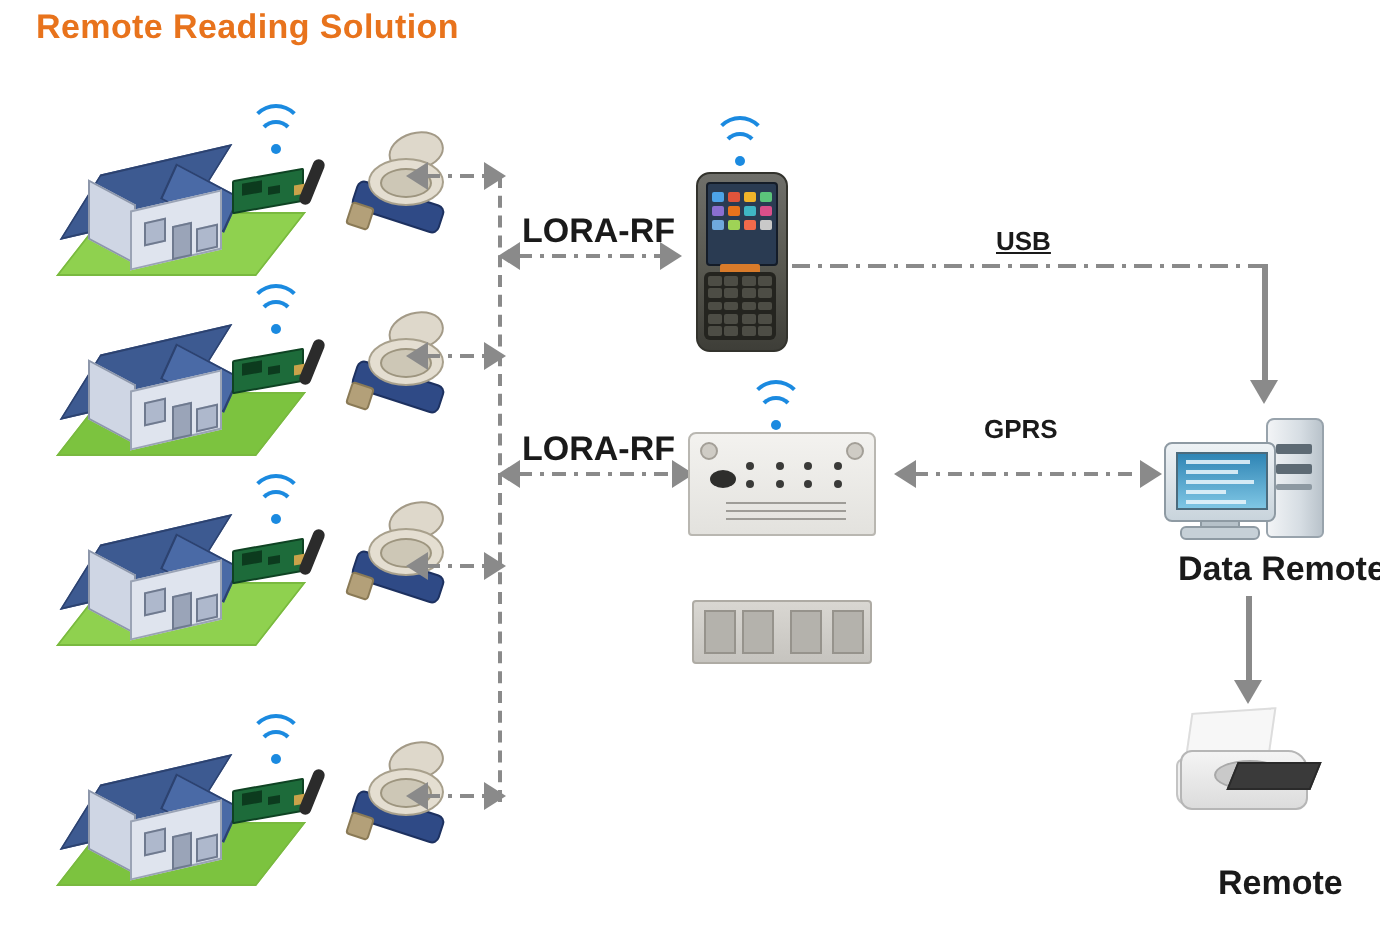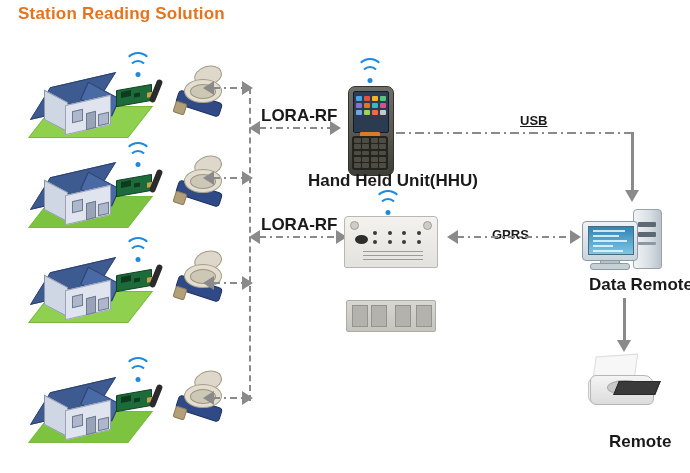--- a/index.html
+++ b/index.html
@@ -323,21 +323,21 @@
   .prn-left{
     position:absolute;left:0px;top:24px;width:20px;height:22px;
     background:#efefef;border:1px solid #c4c4c4;border-radius:4px 0 4px 6px;
   }
 </style>
 </head>
 <body>
 
 <div id="stage">
 
-  <div class="abs title">Station Reading Solution</div>
+  <div class="abs title">Remote Reading Solution</div>
 
   <div class="abs node" style="left:28px;top:58px;">
     <div class="house">
       <div class="lawn"></div>
       <div class="roof-main"></div>
       <div class="roof-side"></div>
       <div class="h-left"></div>
       <div class="h-front"></div>
       <div class="win" style="left:44px;top:30px;"></div>
       <div class="win" style="left:70px;top:33px;"></div>
@@ -537,23 +537,22 @@
       <b></b>
         <b></b>
         <b></b>
         <b></b>
       <b></b>
         <b></b>
         <b></b>
         <b></b>
     </div>
   </div>
-  <div class="abs lbl" style="left:308px;top:171px;">Hand Held Unit(HHU)</div>
-
-  <div class="abs lbl big" style="left:520px;top:113px;text-decoration:underline;">USB</div>
+
+  <div class="abs lbl big" style="left:498px;top:113px;text-decoration:underline;">USB</div>
   <div class="hrun" style="left:396px;top:132px;width:236px;"></div>
   <div class="varrow" style="left:625px;top:132px;height:70px;">
     <div class="stem"></div>
     <div class="head"></div>
   </div>
 
   <div class="wifi abs" style="left:374px;top:198px;">
     <span class="a1"></span>
       <span class="a2"></span>
       <span class="a3"></span>
@@ -576,21 +575,21 @@
       <div class="dc-txt"></div>
     </div>
     <div class="dc-bot">
       <div class="dc-term" style="left:5px;"></div>
       <div class="dc-term" style="left:24px;"></div>
       <div class="dc-term" style="left:48px;"></div>
       <div class="dc-term" style="left:69px;"></div>
     </div>
   </div>
 
-  <div class="abs lbl big" style="left:492px;top:227px;">GPRS</div>
+  <div class="abs lbl big" style="left:492px;top:207px;">GPRS</div>
   <div class="harrow" style="left:447px;top:230px;width:134px;">
     <div class="tri left"></div>
     <div class="line dotdash"></div>
     <div class="tri right"></div>
   </div>
 
   <div class="pc abs" style="left:582px;top:209px;">
     <div class="pc-tower">
       <div class="pc-bay" style="top:12px;"></div>
       <div class="pc-bay" style="top:22px;"></div>

